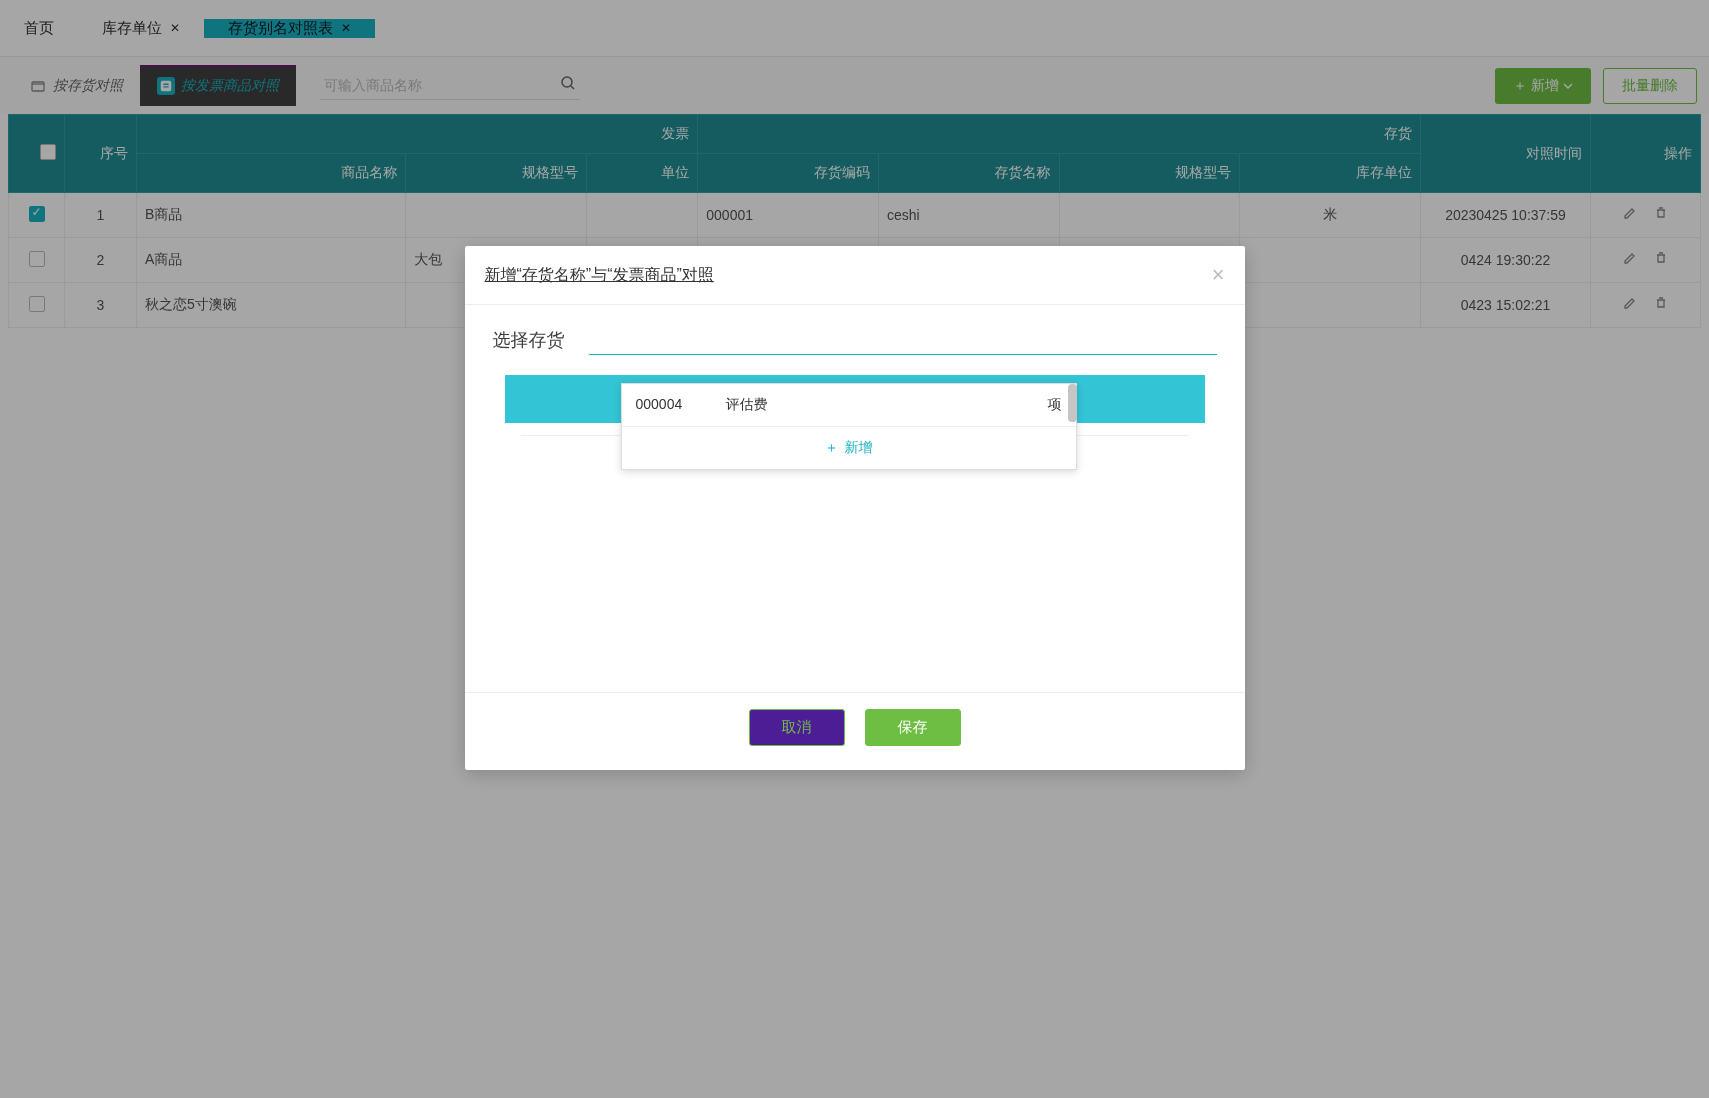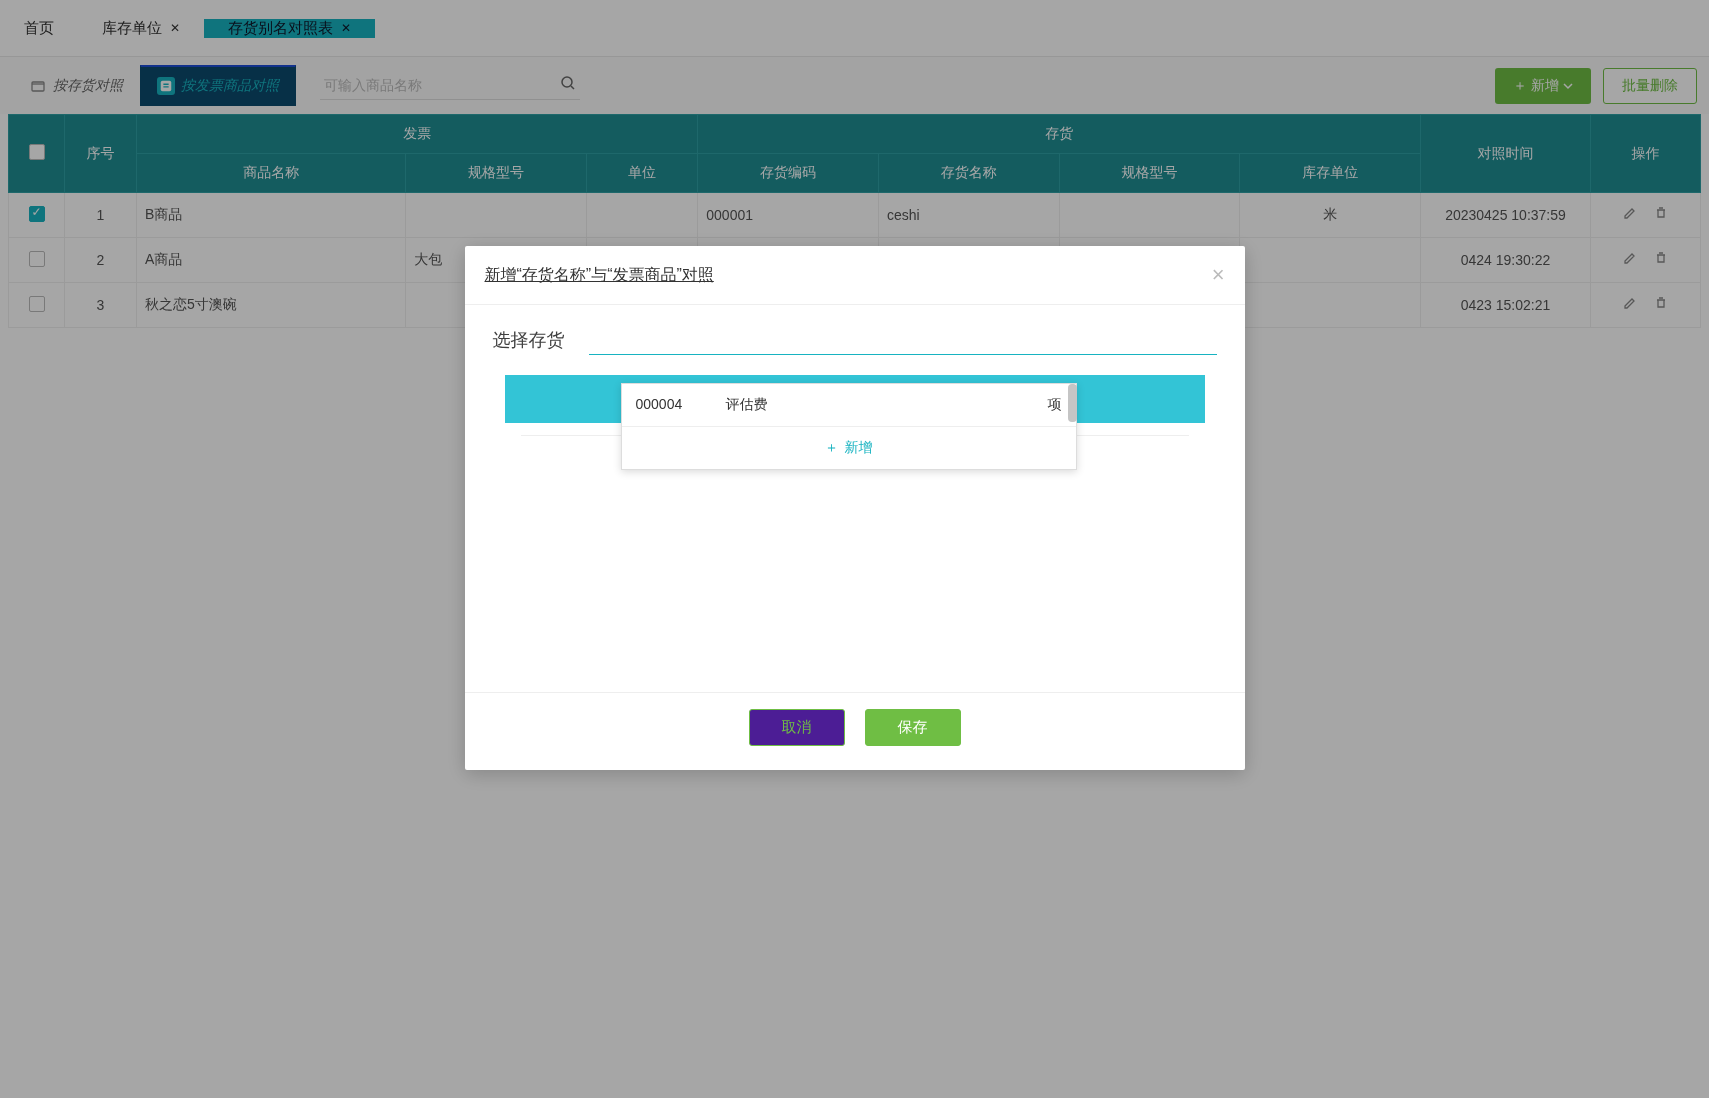--- a/index.html
+++ b/index.html
@@ -8,33 +8,33 @@
 
 .top-tabs { display: flex; border-bottom: 1px solid #e8e8e8; height: 57px; align-items: center; }
 .top-tab { display: flex; align-items: center; padding: 0 24px; cursor: pointer; color: #333; font-size: 15px; position: relative; }
 .top-tab.active { background: #17b3c1; color: #0f172a; font-family: Liberation Serif, serif; }
 .top-tab .close { margin-left: 8px; font-size: 12px; }
 
 
 .toolbar { display: flex; align-items: center; padding: 8px 12px; gap: 0; background: #fafafa; }
 .sub-tab { display: flex; align-items: center; padding: 10px 16px; cursor: pointer; font-size: 14px; color: #666; border: 1px solid transparent; font-style: italic; }
 .sub-tab-icon { width: 18px; height: 18px; margin-right: 6px; border-radius: 3px; display:inline-flex; align-items:center; justify-content:center; }
-.sub-tab.active { color: #17b3c1; border-top: 2px solid #1d4ed8; background: #0c4a6e; }
+.sub-tab.active { color: #17b3c1; border-top: 2px solid #701a75; background: #404040; }
 .sub-tab.active .sub-tab-icon { background:#17b3c1; color:#fff; }
 .search-wrap { margin-left: 24px; display: flex; align-items: center; border-bottom: 1px solid #ddd; width: 260px; }
 .search-input { border: none; outline: none; padding: 6px 4px; flex: 1; color: #333; font-size: 14px; background: transparent; }
 .search-input::placeholder { color: #bbb; }
 .search-icon-btn { background: none; border: none; cursor: pointer; color: #666; padding: 4px; font-size:16px; }
 .toolbar-actions { margin-left: auto; display: flex; gap: 12px; }
 .btn-add { background: #6fbe44; color: #fff; border: none; padding: 8px 18px; border-radius: 3px; cursor: pointer; font-size: 14px; display: flex; align-items: center; gap: 4px; }
 .btn-batch-del { background: #fff; color: #6fbe44; border: 1px solid #6fbe44; padding: 8px 18px; border-radius: 3px; cursor: pointer; font-size: 14px; }
 
 
 .data-table { width: calc(100% - 16px); margin: 0 8px; border-collapse: collapse; }
-.data-table thead th { background: #1f8e93; color: #fff; font-weight: normal; padding: 10px 8px; border: 1px solid #2fa0a5; font-size: 14px; text-align: center; }
+.data-table thead th { background: #1f8e93; color: #fff; font-weight: normal; padding: 10px 8px; border: 1px solid #2fa0a5; font-size: 14px; text-align: right; }
 .data-table tbody td { padding: 12px 8px; border: 1px solid #eee; text-align: left; font-size: 14px; color: #555; }
 .data-table tbody td.center { text-align: center; }
 .checkbox { width: 16px; height: 16px; border: 1px solid #bbb; border-radius: 2px; display: inline-block; background:#fff; }
 .checkbox.checked { background: #17b3c1; border-color: #17b3c1; position: relative; }
 .checkbox.checked::after { content: "✓"; color: #fff; position: absolute; top: -2px; left: 2px; font-size: 12px; }
 .action-icon { cursor: pointer; color: #888; margin: 0 6px; font-size: 16px; }
 
 
 .overlay { position: fixed; inset: 0; background: rgba(0,0,0,0.35); display: flex; align-items: flex-start; justify-content: center; padding-top: 246px; }
 .modal { background: #fff; width: 780px; border-radius: 2px; box-shadow: 0 4px 20px rgba(0,0,0,0.2); display: flex; flex-direction: column; min-height: 524px; }

